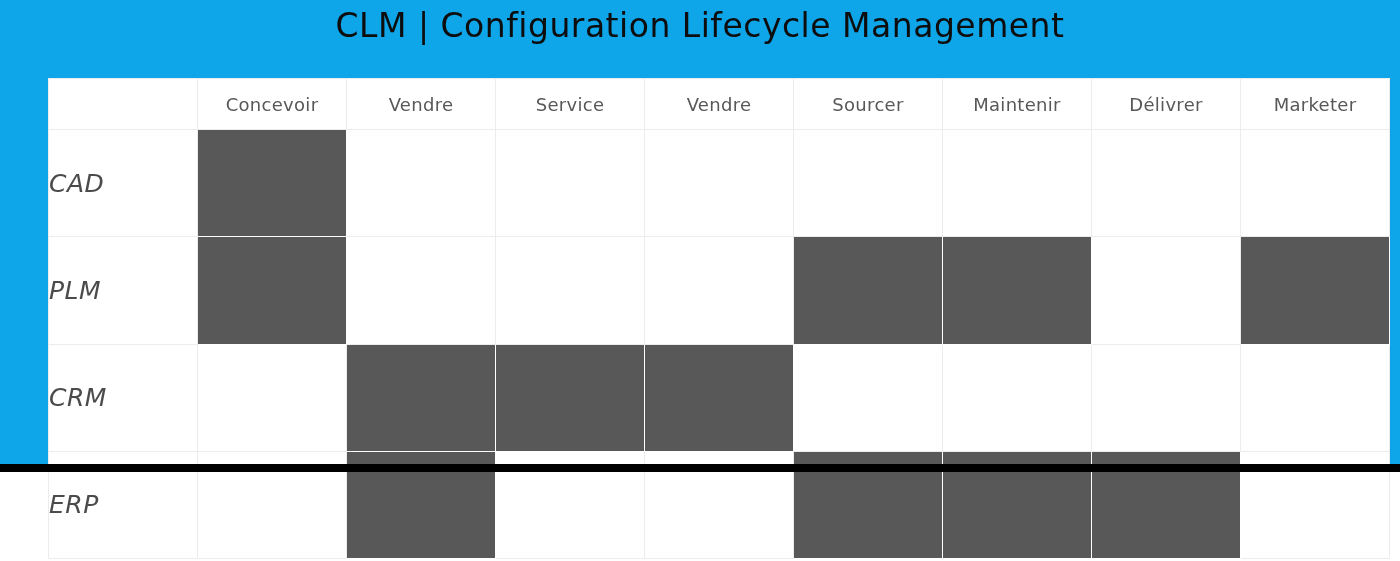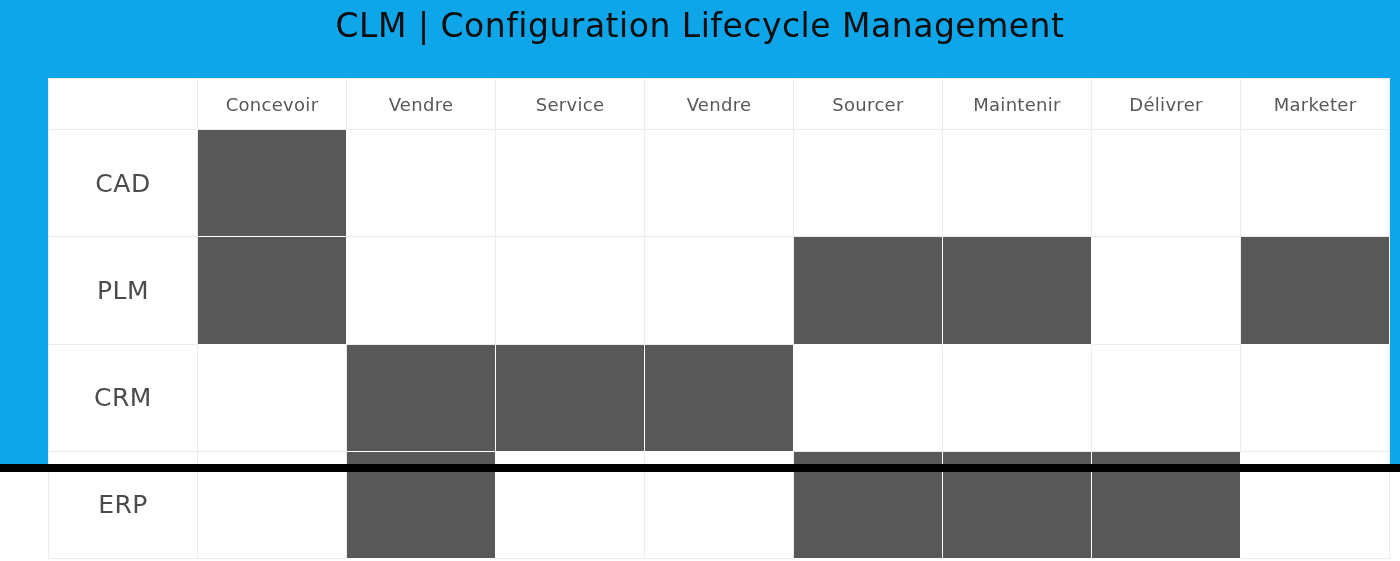--- a/index.html
+++ b/index.html
@@ -83,26 +83,27 @@
     white-space: nowrap;
   }
 
   
   td.rowhead {
     width: 148px;
     height: 61px;
     font-family: "DejaVu Sans", sans-serif;
     font-size: 25px;
     color: #4b4b4b;
-    text-align: center;
+    text-align: left;
     vertical-align: middle;
     padding-right: 12px;
     box-sizing: border-box;
     letter-spacing: 0.5px;
     white-space: nowrap;
+    font-style: italic;
   }
 
   
   td.cell {
     height: 61px;
     background: #ffffff;
   }
   td.cell.on {
     background: #585859;
     border: 1px solid #ffffff;

